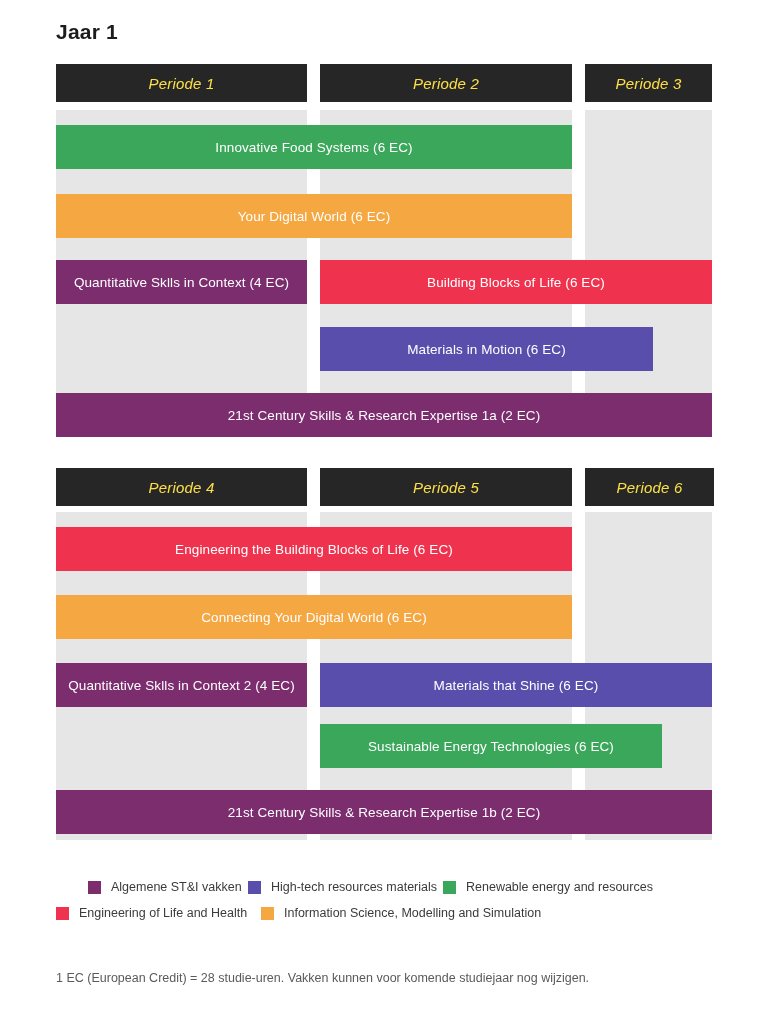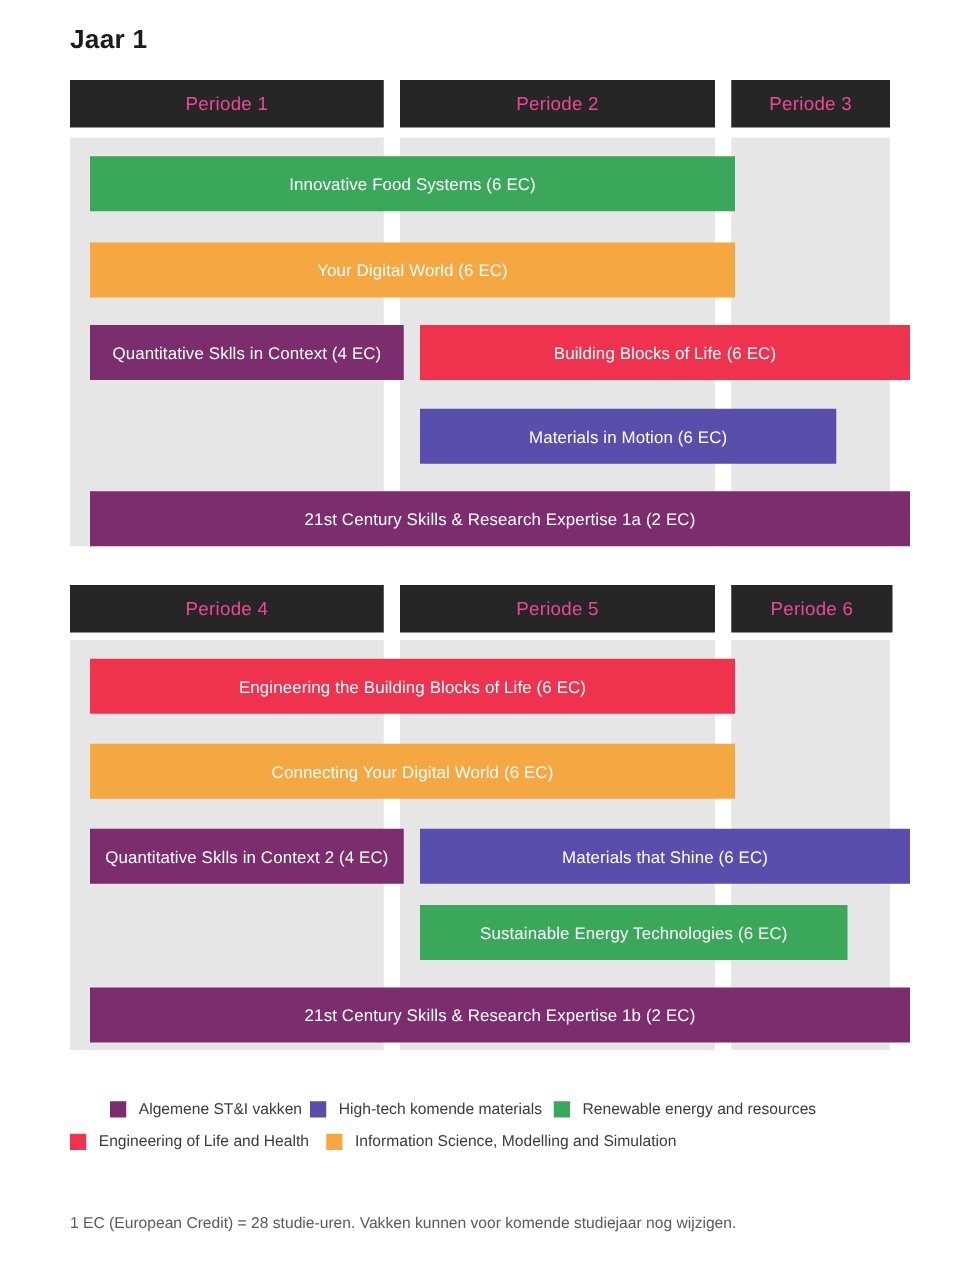--- a/index.html
+++ b/index.html
@@ -45,43 +45,43 @@
   .track {
     position: absolute;
     background: #e6e6e6;
   }
 
   
   .period-header {
     position: absolute;
     height: 38px;
     background: #262626;
-    color: #ec4899;
+    color: #fde047;
     font-size: 15px;
     display: flex;
     align-items: center;
     justify-content: center;
     letter-spacing: .2px;
+    font-style: italic;
   }
 
   
   .course {
     position: absolute;
     height: 44px;
     display: flex;
     align-items: center;
     justify-content: center;
     color: #ffffff;
     font-size: 13.5px;
     letter-spacing: .1px;
     padding: 0 4px;
     text-align: center;
     white-space: nowrap;
     overflow: hidden;
-    margin-left: 16px;
   }
 
   
   .legend {
     position: absolute;
     left: 56px;
     top: 874px;
     width: 660px;
   }
   .legend-row {
@@ -150,21 +150,21 @@
     </div>
 
   <div class="legend" id="legend">
       <div class="legend-row">
         <div class="legend-item" style="width: 160px; margin-left: 32px;">
           <span class="legend-swatch" style="background: rgb(123, 45, 110);"></span>
           <span class="legend-label">Algemene ST&amp;I vakken</span>
         </div>
         <div class="legend-item" style="width: 195px;">
           <span class="legend-swatch" style="background: rgb(90, 78, 172);"></span>
-          <span class="legend-label">High-tech komende materials</span>
+          <span class="legend-label">High-tech resources materials</span>
         </div>
         <div class="legend-item" style="width: 220px;">
           <span class="legend-swatch" style="background: rgb(58, 167, 90);"></span>
           <span class="legend-label">Renewable energy and resources</span>
         </div>
       </div>
       <div class="legend-row">
         <div class="legend-item" style="width: 205px;">
           <span class="legend-swatch" style="background: rgb(239, 51, 79);"></span>
           <span class="legend-label">Engineering of Life and Health</span>

